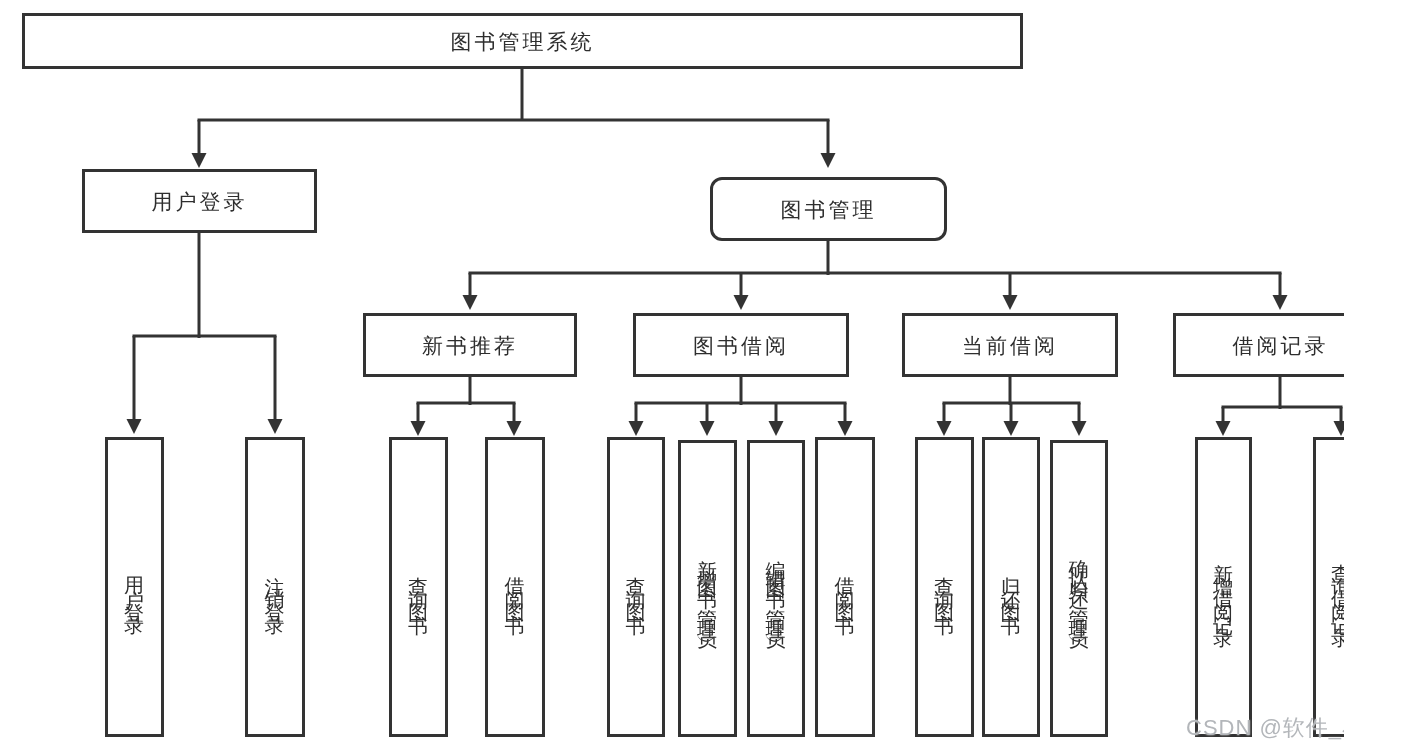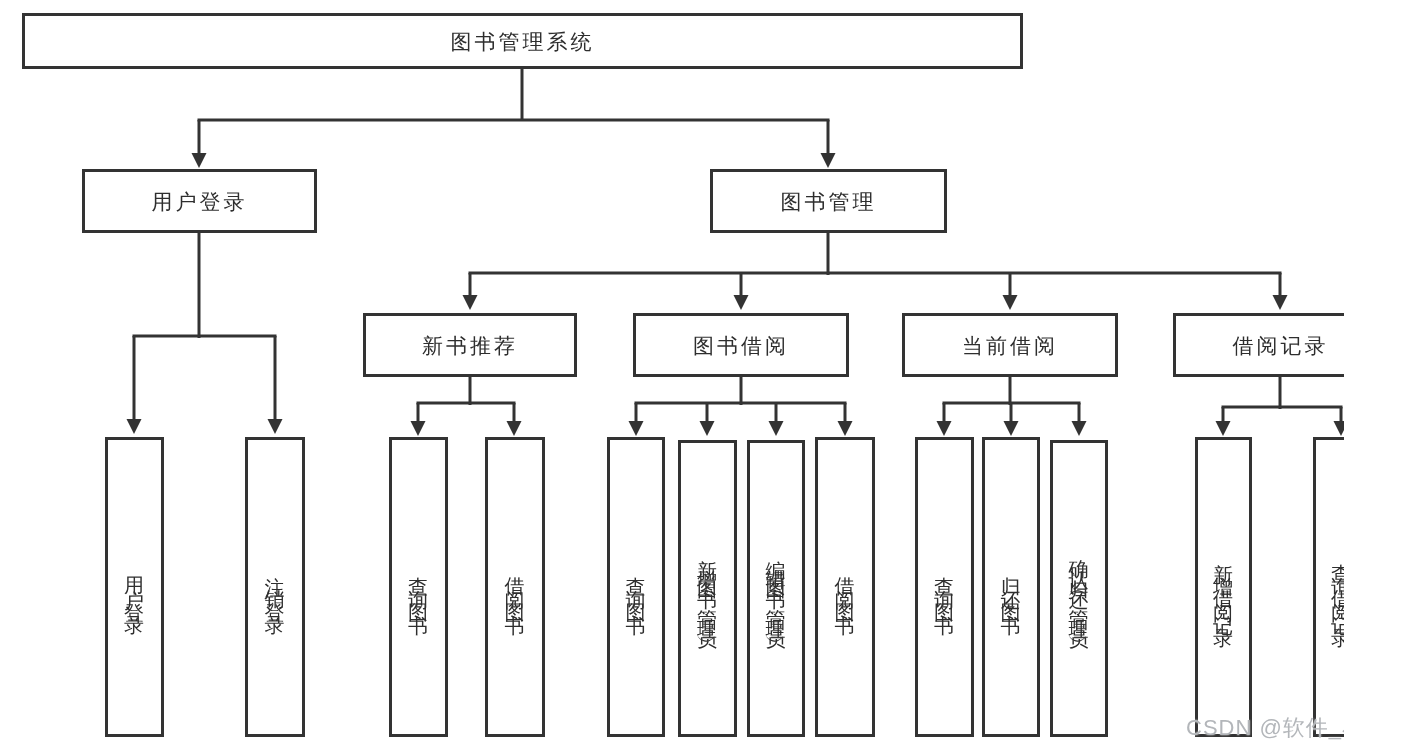--- a/index.html
+++ b/index.html
@@ -104,21 +104,21 @@
       <polygon points="1333.5,421 1348.5,421 1341,436"></polygon>
     </svg>
 
   <div class="node" style="left:22px;top:13px;width:1001px;height:56px;">
     <span>图书管理系统</span>
   </div>
 
   <div class="node" style="left:82px;top:169px;width:235px;height:64px;">
     <span>用户登录</span>
   </div>
-  <div class="node" style="left:710px;top:169px;width:237px;height:64px;">
+  <div class="node" style="left:710px;top:177px;width:237px;height:64px;border-radius:12px;">
     <span>图书管理</span>
   </div>
 
   <div class="node" style="left:633px;top:313px;width:216px;height:64px;">
     <span>图书借阅</span>
   </div>
   <div class="node" style="left:363px;top:313px;width:214px;height:64px;">
     <span>新书推荐</span>
   </div>
   <div class="node" style="left:902px;top:313px;width:216px;height:64px;">

